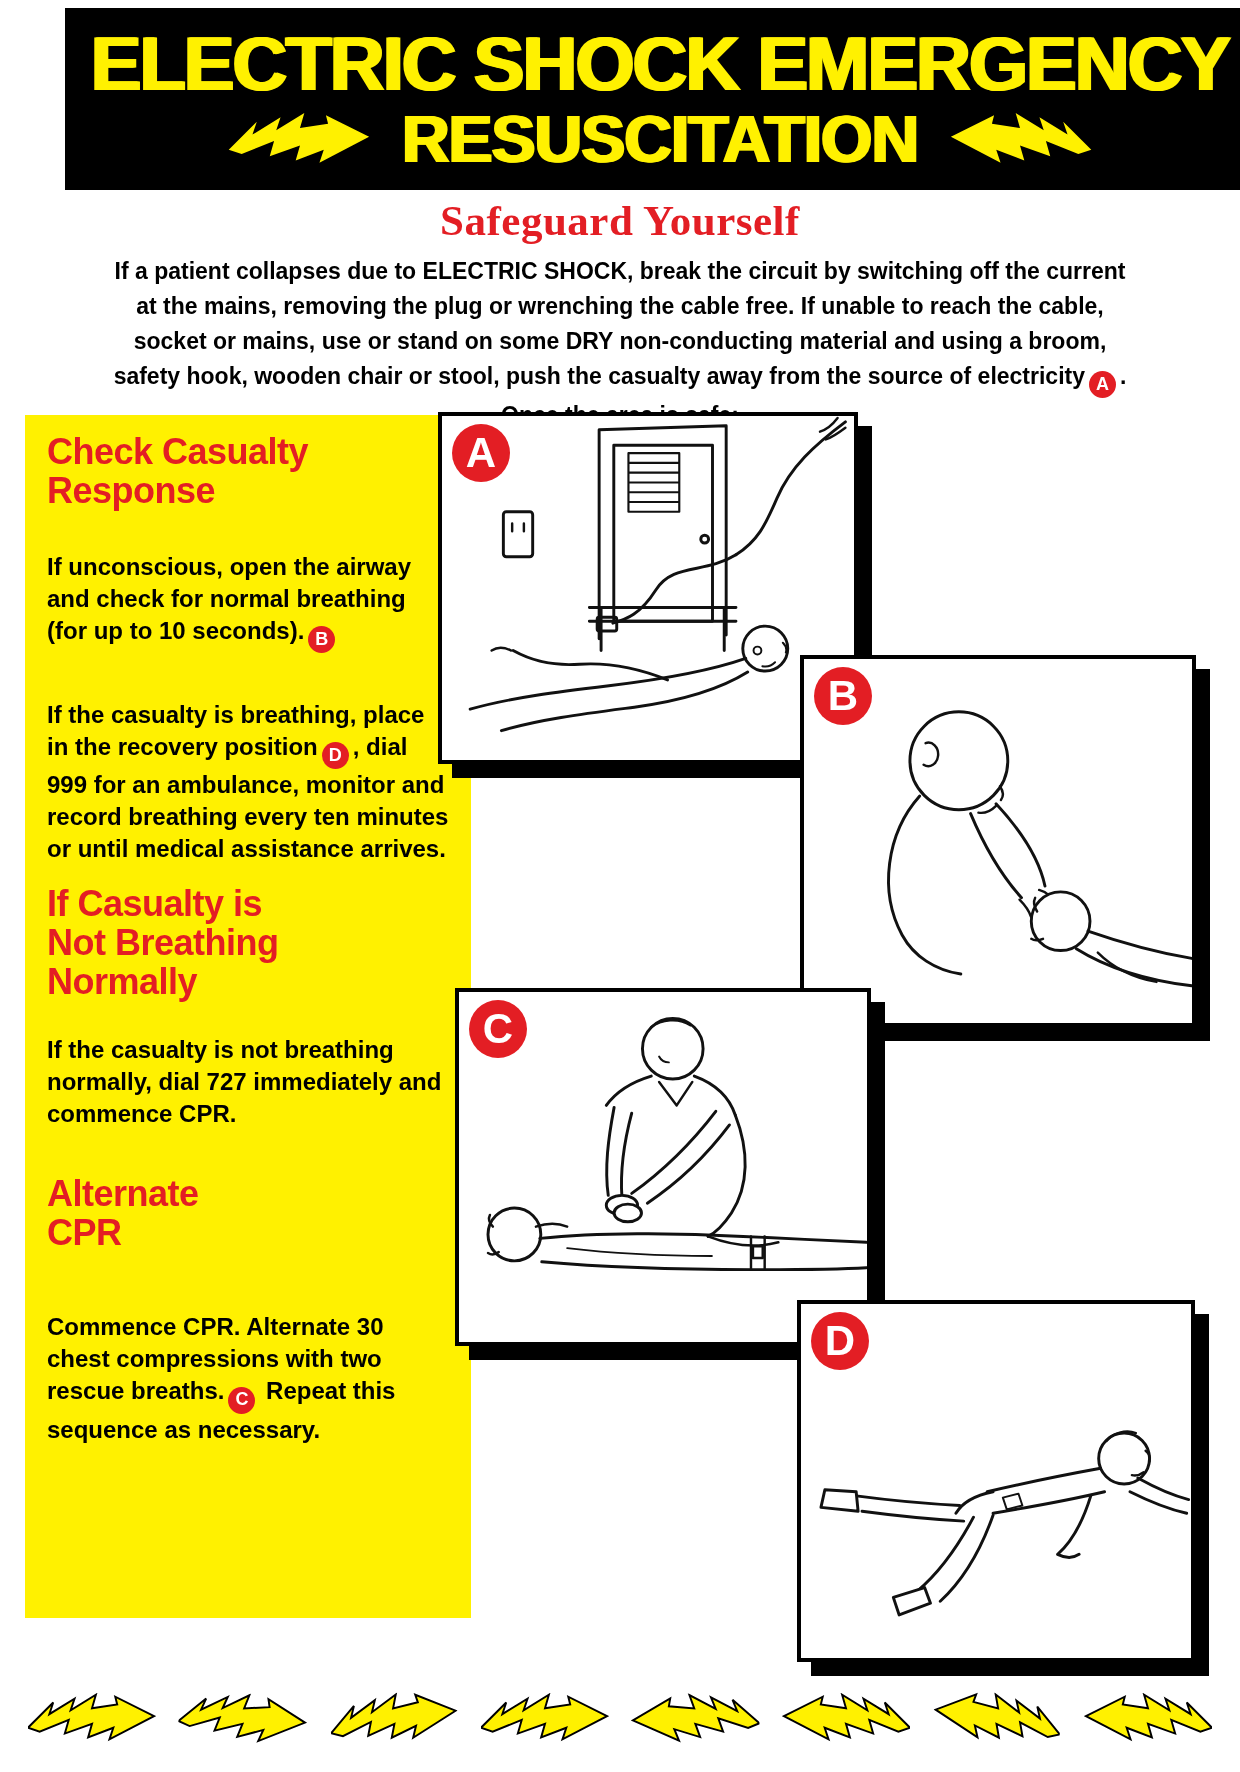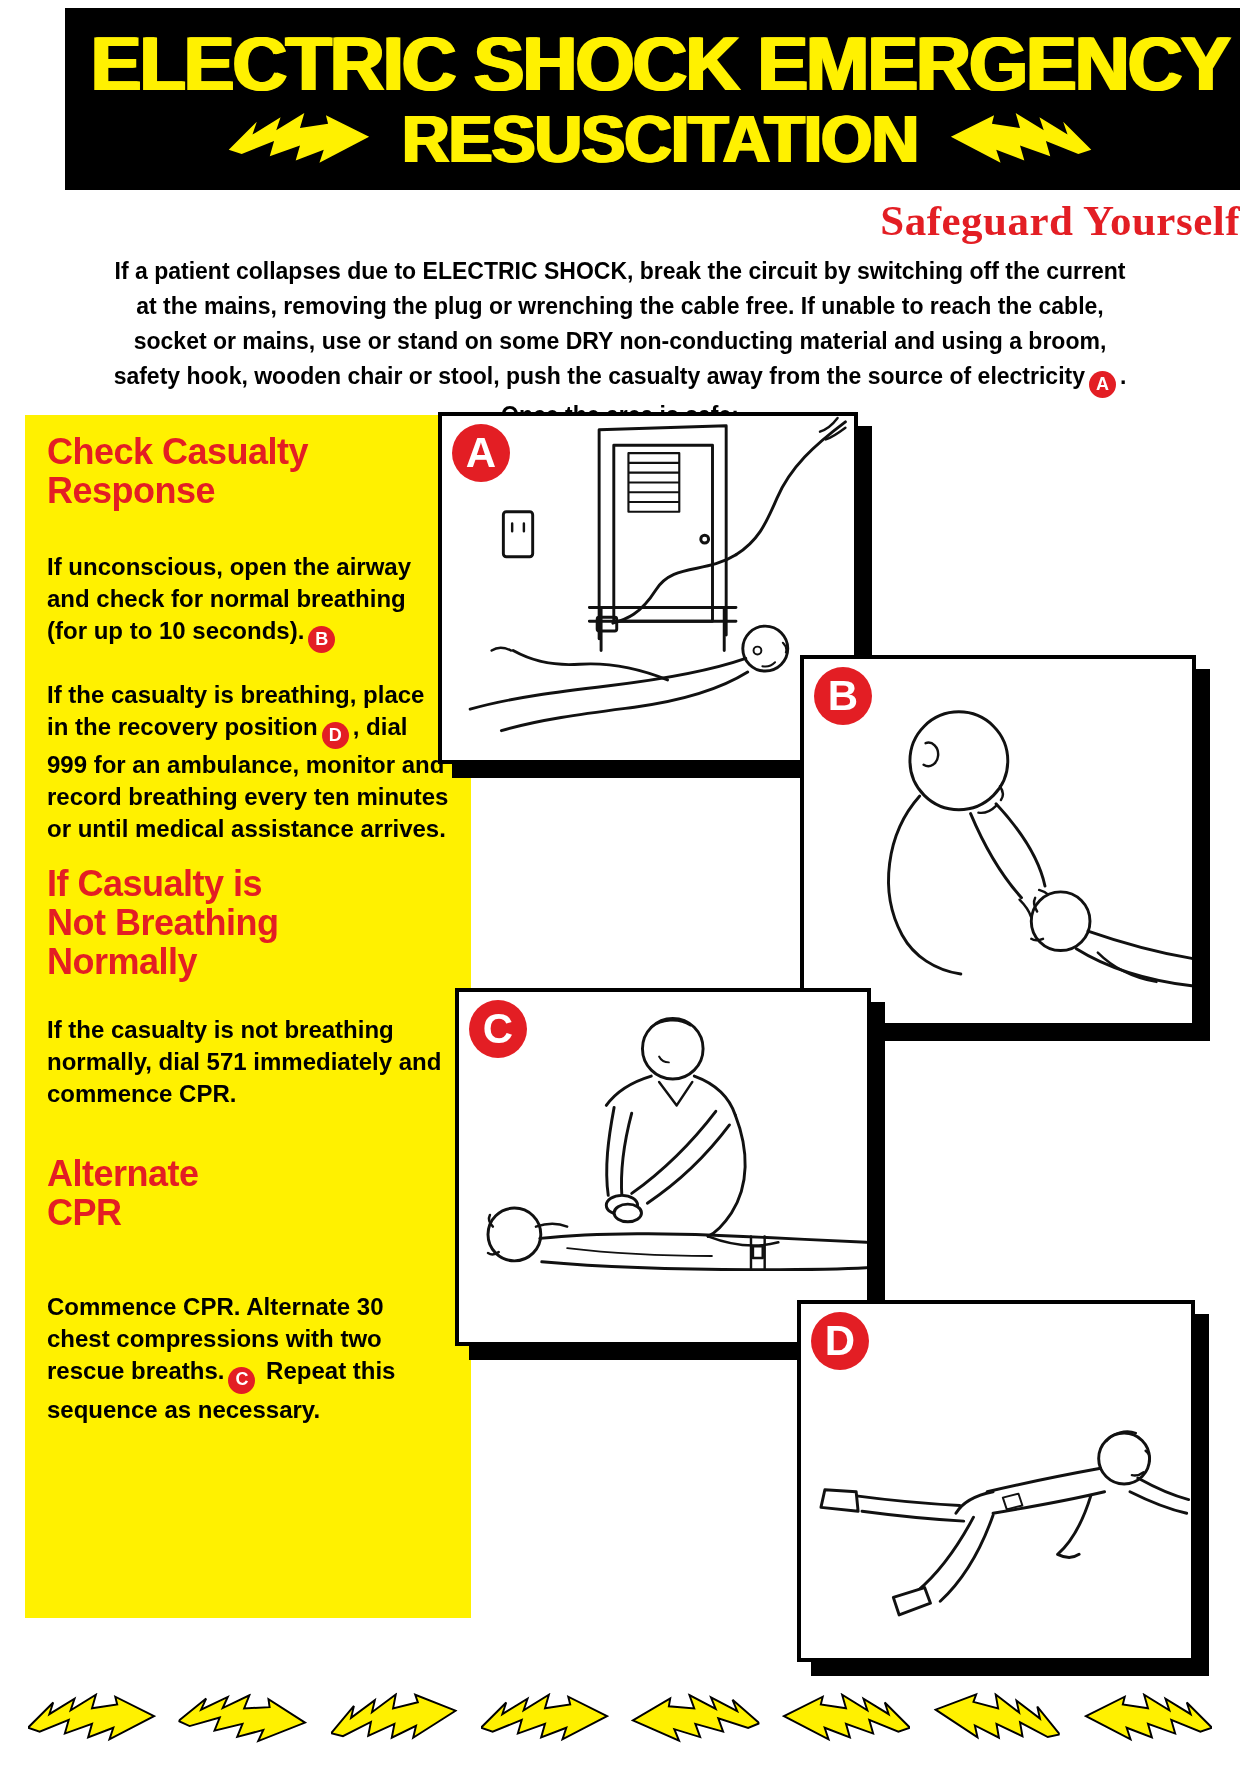--- a/index.html
+++ b/index.html
@@ -34,21 +34,21 @@
     font-size:66px;font-weight:800;color:var(--yellow);
     line-height:1.02;letter-spacing:-1px;white-space:nowrap;
     text-shadow:1.5px 0 0 var(--yellow), -1.5px 0 0 var(--yellow);
   }
   .bolt{width:168px;height:54px;flex:0 0 auto;}
   .flip{transform:scaleX(-1);}
 
   
   .subtitle{
     position:absolute;top:196px;left:0;width:100%;
-    text-align:right;color:var(--red);
+    text-align:center;color:var(--red);
     font-family:"Liberation Serif", serif;
     font-weight:700;font-size:43px;letter-spacing:0.5px;
   }
   .intro{
     position:absolute;top:254px;left:110px;width:1020px;
     text-align:center;font-weight:700;font-size:23px;line-height:1.52;color:#000;
   }
   .marker{
     display:inline-flex;align-items:center;justify-content:center;
     width:27px;height:27px;border-radius:50%;
@@ -62,21 +62,21 @@
     background:var(--yellow);
     padding:18px 22px;
   }
   .sec-heading{
     color:var(--red);font-size:36px;font-weight:800;line-height:1.08;
     white-space:pre-line;letter-spacing:-0.5px;
   }
   .sec-body{
     font-size:24px;font-weight:700;line-height:1.33;color:#000;margin-top:40px;
   }
-  #s1p2{margin-top:26px;}
+  #s1p2{margin-top:46px;}
   #s2h{margin-top:20px;}
   #s2p{margin-top:32px;}
   #s3h{margin-top:46px;}
   #s3p{margin-top:58px;}
 
   
   .panel{
     position:absolute;background:#fff;border:4px solid #000;
     box-shadow:14px 14px 0 0 #000;
   }
@@ -138,21 +138,21 @@
       </p>
       <p class="sec-body" id="s1p2">
         <span>If the casualty is breathing, place in the recovery position</span><span class="marker">D</span><span>, dial 999 for an ambulance, monitor and record breathing every ten minutes or until medical assistance arrives.</span>
       </p>
     </div>
 
     <div>
       <h2 class="sec-heading" id="s2h">If Casualty is
 Not Breathing
 Normally</h2>
-      <p class="sec-body" id="s2p">If the casualty is not breathing normally, dial 571 immediately and commence CPR.</p>
+      <p class="sec-body" id="s2p">If the casualty is not breathing normally, dial 727 immediately and commence CPR.</p>
     </div>
 
     <div>
       <h2 class="sec-heading" id="s3h">Alternate
 CPR</h2>
       <p class="sec-body" id="s3p">
         <span>Commence CPR.  Alternate 30 chest compressions with two rescue breaths.</span><span class="marker">C</span>
         <span>Repeat this sequence as necessary.</span>
       </p>
     </div>

